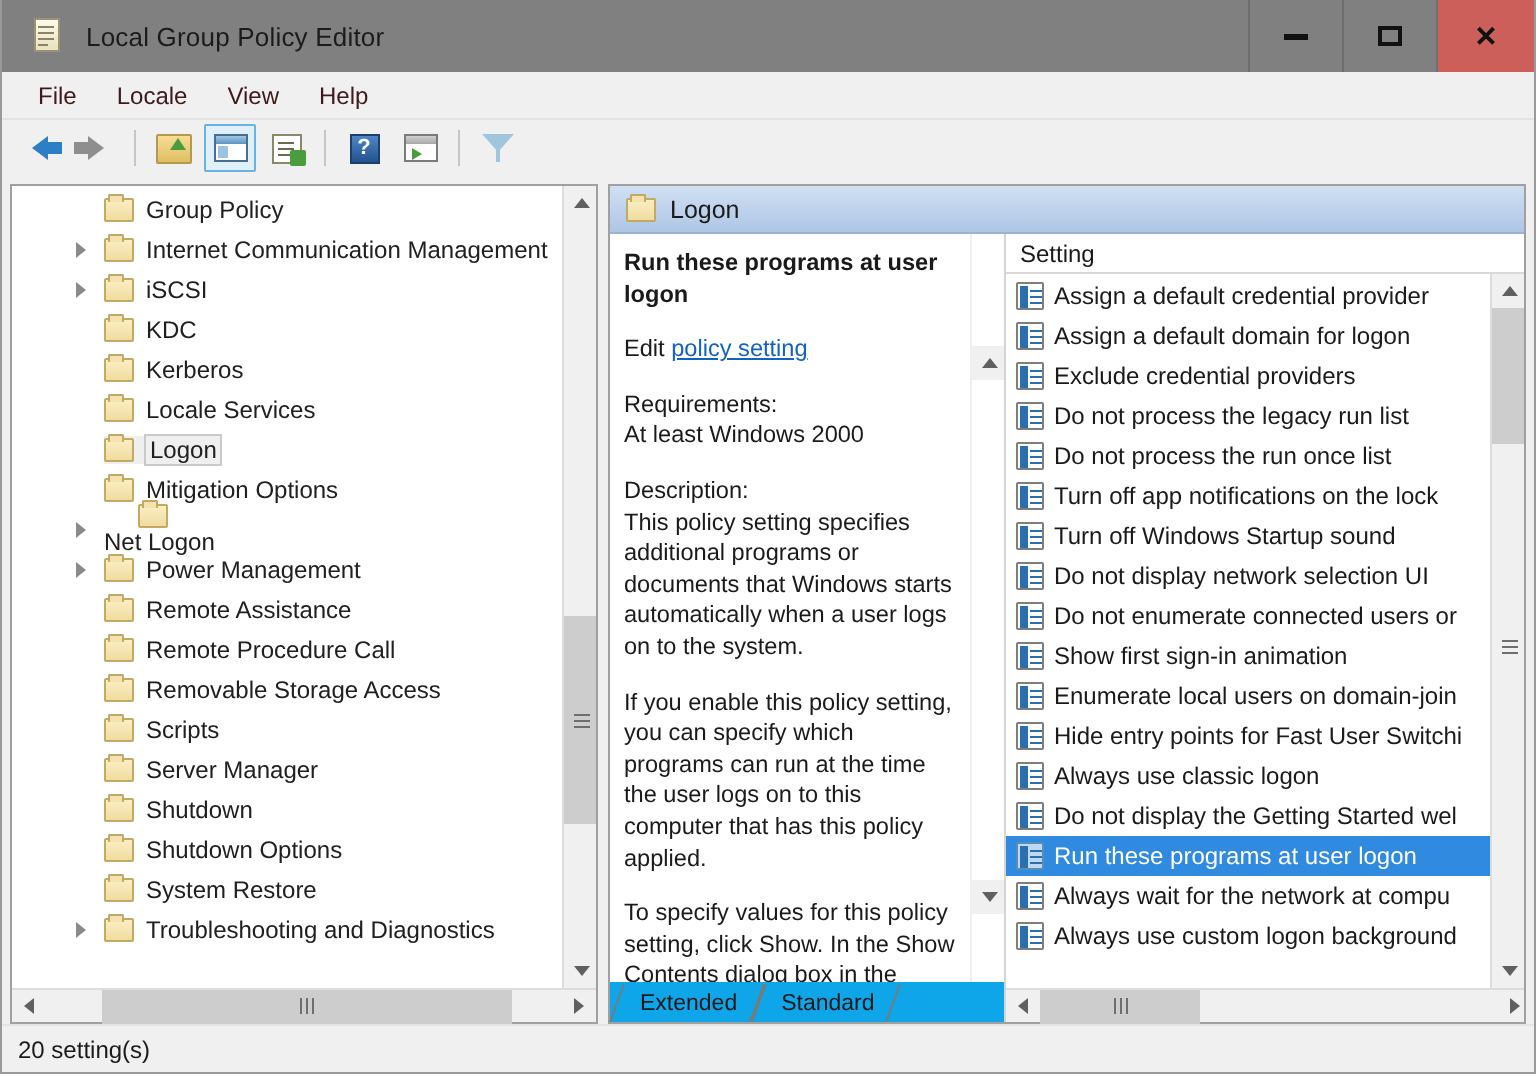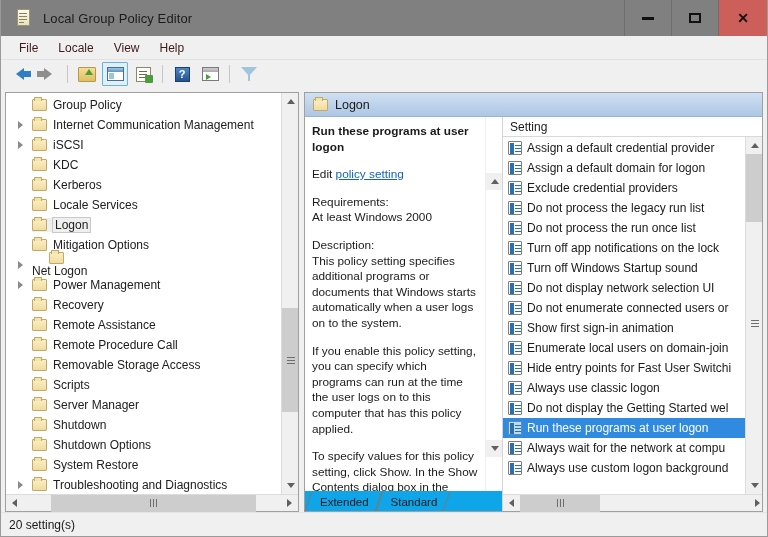--- a/index.html
+++ b/index.html
@@ -86,21 +86,21 @@
   .ico-filter:before{content:"";position:absolute;left:0;top:0;width:0;height:0;border-left:8px solid transparent;border-right:8px solid transparent;border-top:9px solid #9fc6dd;}
   .ico-filter:after{content:"";position:absolute;left:7px;top:8px;width:2px;height:6px;background:#9fc6dd;}
 
   
   .content { flex:1 1 auto; display:flex; padding:4px 4px 0 4px; gap:0; min-height:0;}
   .pane-tree {
     width:294px; background:#fff; border:1px solid #a0a0a0; display:flex; flex-direction:column;
     min-height:0;
   }
   .tree-scroll-area { flex:1 1 auto; display:flex; min-height:0; position:relative; overflow:hidden;}
-  .tree-items { flex:1 1 auto; padding-top:2px; overflow:hidden; }
+  .tree-items { flex:1 1 auto; padding-top:2px; overflow:hidden;padding-left:20px; }
   .trow { height:20px; display:flex; align-items:center; padding-left:26px; position:relative; font-size:12px; color:#21201f;}
   .trow .chev {
     position:absolute; left:12px; top:6px; width:0;height:0;
     border-top:4px solid transparent;border-bottom:4px solid transparent;border-left:5px solid #8a8a8a;
   }
   .trow .folder {
     width:15px;height:12px;margin-right:6px;flex:0 0 auto;position:relative;
     background:linear-gradient(#fbeec2,#efdca0);border:1px solid #c3a964;border-radius:1px;
   }
   .trow .folder:before{content:"";position:absolute;left:1px;top:-3px;width:6px;height:3px;background:#f3e3ae;border:1px solid #c3a964;border-bottom:none;border-radius:1px 1px 0 0;}
@@ -324,26 +324,20 @@
             <div class="trow">
               <span class="chev"></span>
               <span class="folderwrap" style="display: flex; align-items: center;">
                 <span class="folder"></span>
                 <span class="tlabel lbl">Power Management</span>
               </span>
             </div>
             <div class="trow">
               <span class="folderwrap" style="display: flex; align-items: center;">
                 <span class="folder"></span>
-                <span class="tlabel lbl">Recovery</span>
-              </span>
-            </div>
-            <div class="trow">
-              <span class="folderwrap" style="display: flex; align-items: center;">
-                <span class="folder"></span>
                 <span class="tlabel lbl">Remote Assistance</span>
               </span>
             </div>
             <div class="trow">
               <span class="folderwrap" style="display: flex; align-items: center;">
                 <span class="folder"></span>
                 <span class="tlabel lbl">Remote Procedure Call</span>
               </span>
             </div>
             <div class="trow">

